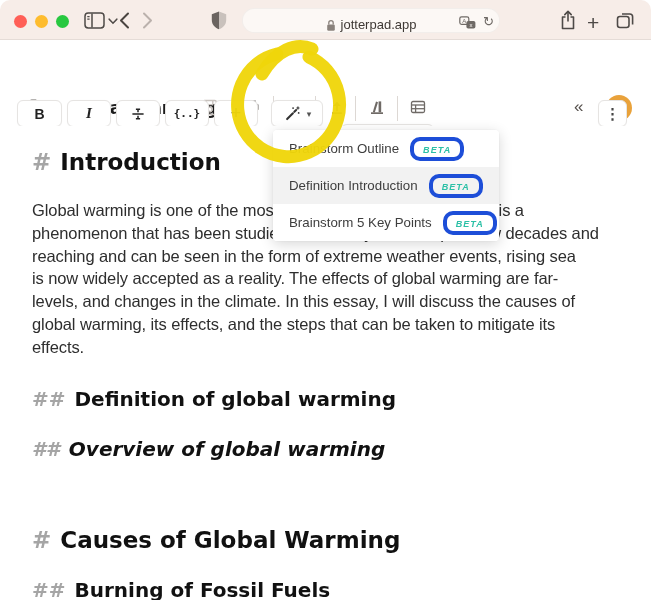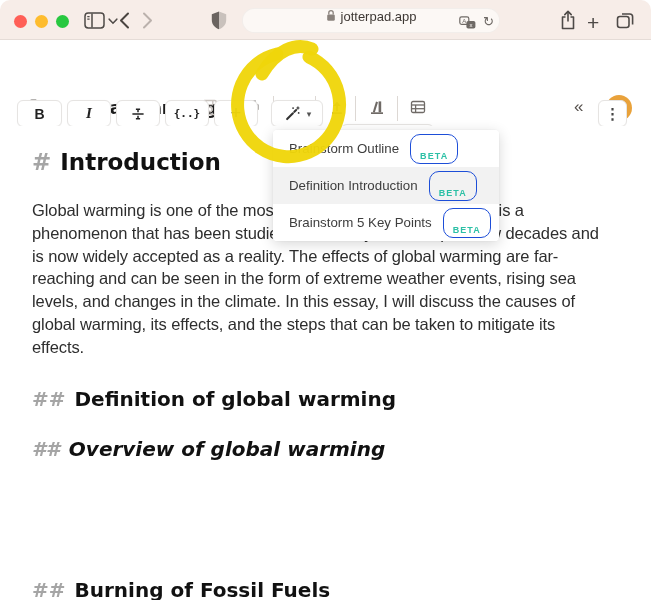--- a/index.html
+++ b/index.html
@@ -13,21 +13,21 @@
   .chrome{position:absolute;left:0;top:0;width:651px;height:40px;
     background:#F7EDE8;border-bottom:1px solid rgba(0,0,0,0.07);}
   .tl{position:absolute;top:15px;width:13px;height:13px;border-radius:50%;}
   .tl.red{left:14px;background:var(--traffic-red,#FF5F57);}
   .tl.yellow{left:35px;background:var(--traffic-yellow,#FEBC2E);}
   .tl.green{left:56px;background:var(--traffic-green,#28C840);}
   .chrome-btn{position:absolute;display:flex;align-items:center;justify-content:center;background:none;border:none;padding:0;}
   .url-field{
     position:absolute;left:242px;top:8px;width:258px;height:25px;border-radius:12.5px;
     background:#FCF8F5;border:1px solid rgba(0,0,0,0.04);
-    display:flex;align-items:flex-start;justify-content:center;gap:5px;
+    display:flex;align-items:flex-end;justify-content:center;gap:5px;
   }
   .url-host{font-size:13px;color:#3E3834;}
   .url-right{position:absolute;right:5px;top:0;height:25px;display:flex;align-items:center;gap:7px;}
   .glyph-btn{background:none;border:none;padding:0;color:#6F6A66;font-family:"DejaVu Sans",sans-serif;cursor:default;}
   
   .app-header{position:absolute;left:0;top:41px;width:651px;height:57px;background:#ffffff;}
   .doc-title{position:absolute;left:67px;top:57px;font-size:17px;font-weight:700;color:#1c1c1c;
     font-family:"DejaVu Sans",sans-serif;letter-spacing:-0.2px;white-space:nowrap;}
   .unsaved-dot{position:absolute;left:183px;top:63px;width:7px;height:7px;border-radius:50%;background:var(--unsaved-dot,#2BC0A4);}
   .hdr-icon{position:absolute;background:none;border:none;padding:0;display:flex;align-items:center;justify-content:center;}
@@ -65,22 +65,22 @@
   
   .menu{
     position:absolute;left:273px;top:130px;width:226px;background:#fff;border-radius:4px;
     box-shadow:0 3px 14px rgba(0,0,0,0.16),0 0 0 0.5px rgba(0,0,0,0.03);z-index:40;overflow:hidden;
   }
   .menu-item{height:37px;display:flex;align-items:center;padding:0 10px 0 16px;background:#fff;cursor:default;}
   .menu-item.hl{background:#F2F2F2;}
   .menu-label{font-size:13.3px;color:#3E3E3E;font-weight:500;white-space:nowrap;}
   .beta{
     margin-left:11px;font-size:9px;font-weight:700;letter-spacing:1.1px;
-    color:var(--accent-teal,#2CC0A6);border:1px solid #1d4ed8;border-radius:10px;
-    padding:16px 9px 2px;white-space:nowrap;
+    color:var(--accent-teal,#2CC0A6);border:4px solid #1d4ed8;border-radius:10px;
+    padding:4px 9px 2px;white-space:nowrap;font-style:italic;
   }
   
   .annotation{position:absolute;left:0;top:0;width:651px;height:600px;pointer-events:none;z-index:90;}
   svg{display:block;}
 </style>
 </head>
 <body>
 
 <div class="window">
 
@@ -276,29 +276,30 @@
   <button class="fmt-btn b-kebab">
       <span>⋮</span>
     </button>
 
   <div class="editor">
     <div class="h1 h-intro"><span class="hmark">#</span><span>Introduction</span></div>
 
     <div class="para">
       <div class="pline">Global warming is one of the most pressing issues of our time. It is a</div>
       <div class="pline">phenomenon that has been studied extensively over the past few decades and</div>
+      <div class="pline">reaching and can be seen in the form of extreme weather events, rising sea</div>
       <div class="pline">is now widely accepted as a reality. The effects of global warming are far-</div>
-      <div class="pline">reaching and can be seen in the form of extreme weather events, rising sea</div>
       <div class="pline">levels, and changes in the climate. In this essay, I will discuss the causes of</div>
       <div class="pline">global warming, its effects, and the steps that can be taken to mitigate its</div>
       <div class="pline">effects.</div>
     </div>
 
     <div class="h2 h-def"><span class="hmark">##</span><span>Definition of global warming</span></div>
     <div class="h2 h-ovr"><span class="hmark">##</span><span>Overview of global warming</span></div>
+    <div class="h1 h-causes"><span class="hmark">#</span><span>Causes of Global Warming</span></div>
     <div class="h2 h-burn"><span class="hmark">##</span><span>Burning of Fossil Fuels</span></div>
   </div>
 
   <div class="menu">
     <div class="menu-item">
       <span class="menu-label">Brainstorm Outline</span>
       <span class="beta">BETA</span>
     </div>
     <div class="menu-item hl">
       <span class="menu-label">Definition Introduction</span>

